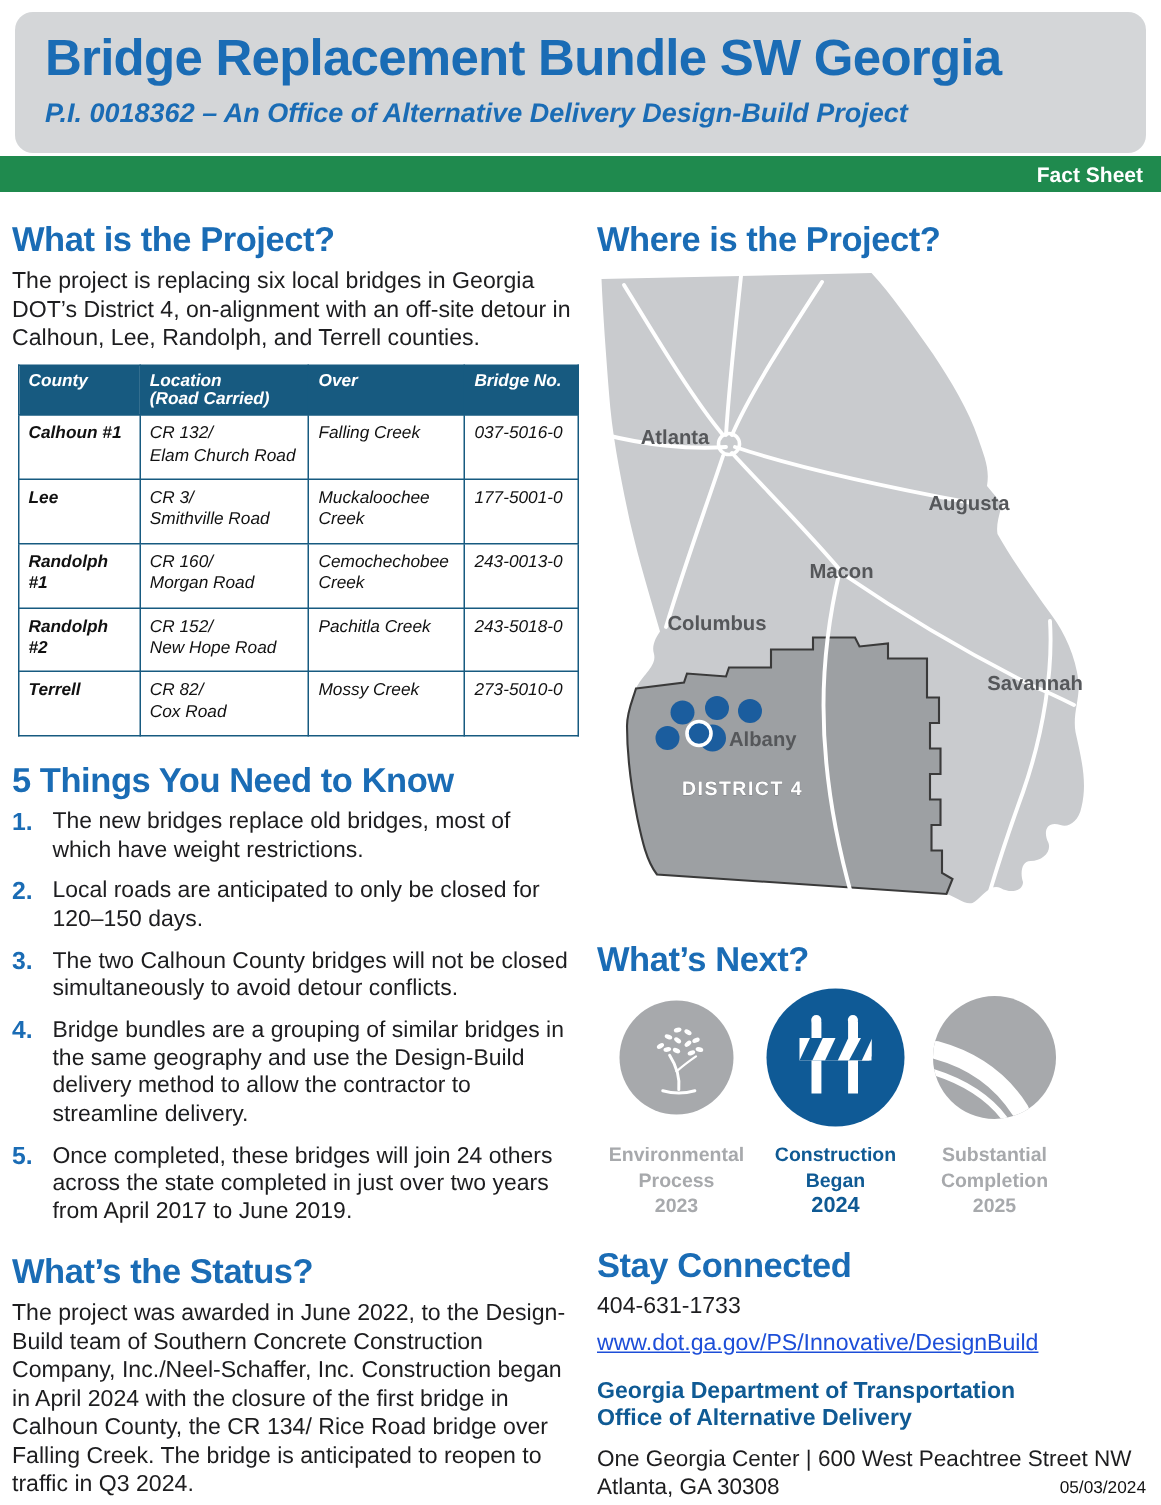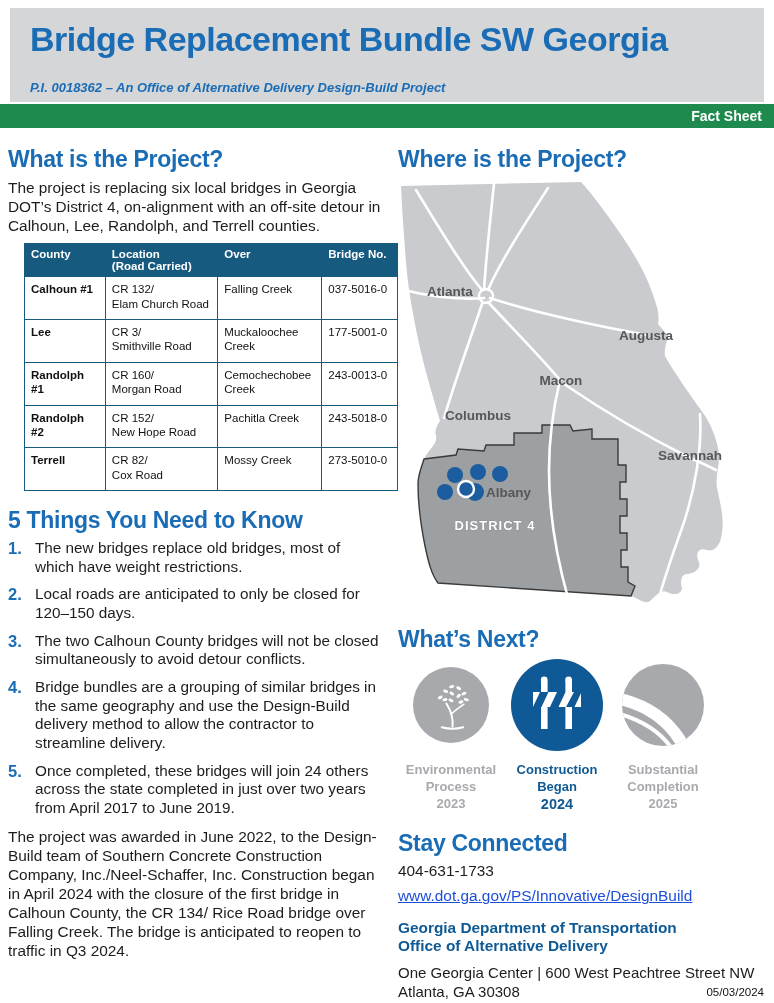--- a/index.html
+++ b/index.html
@@ -1,37 +1,37 @@
 <!DOCTYPE html>
 <html><head>
 <meta charset="utf-8">
 <style>
   * { box-sizing: border-box; }
   body { margin:0; background:#fff; font-family:"Liberation Sans", sans-serif; color:#222; }
   .page { position:relative; width:774px; height:1003px; background:#fff; overflow:hidden; }
 
   
   .header-box { position:absolute; top:8px; left:10px; right:10px; height:94px;
-    background:#d4d6d8; border-radius:0; padding:12px 20px 0; }
+    background:#d4d6d8; border-radius:12px; padding:12px 20px 0; }
   .title { color:#1a6cb5; font-size:34px; font-weight:700; letter-spacing:-0.5px; white-space:nowrap; }
-  .subtitle { color:#1a6cb5; font-size:13px; font-weight:700; font-style:italic; margin-top:21px; }
+  .subtitle { color:#1a6cb5; font-size:18px; font-weight:700; font-style:italic; margin-top:6px; }
   .fact-bar { position:absolute; top:104px; left:0; right:0; height:24px; background:#1f8a4e;
     display:flex; align-items:center; justify-content:flex-end; padding-right:12px;
     color:#fff; font-weight:700; font-size:14px; }
 
   
   .content { position:absolute; top:130px; left:8px; right:8px; display:flex; gap:16px; }
   .col-left { width:374px; flex:none; }
   .col-right { flex:1; position:relative; }
 
   h2.sec { color:#1a6cb5; font-size:23px; font-weight:700; margin:16px 0 5px; letter-spacing:-0.3px; }
   .body-text { font-size:15.4px; line-height:1.24; color:#1d1d1f; margin:0 0 8px; }
 
   
-  table.bridges { border-collapse:collapse; width:100%; margin:4px 16px 12px; }
+  table.bridges { border-collapse:collapse; width:100%; margin:4px 4px 12px;font-style:italic; }
   .bridges th { background:#175a80; color:#fff; font-size:11.5px; text-align:left;
     padding:4px 6px; border:1.5px solid #175a80; vertical-align:top; white-space:pre-line; }
   .bridges td { border:1.5px solid #175a80; font-size:11.5px; padding:5px 6px 8px;
     vertical-align:top; white-space:pre-line; color:#111; line-height:1.25; }
   .bridges td.county { font-weight:700; }
   .c-county { width:81px; } .c-loc { width:113px; } .c-over { width:104px; } .c-no { width:76px; }
 
   
   .things { margin:2px 0 4px; }
   .thing { display:flex; margin-bottom:9px; }
@@ -171,20 +171,21 @@
         <div class="thing">
           <span class="num">4.</span>
           <div class="txt">Bridge bundles are a grouping of similar bridges in the same geography and use the Design-Build delivery method to allow the contractor to streamline delivery.</div>
         </div>
         <div class="thing">
           <span class="num">5.</span>
           <div class="txt">Once completed, these bridges will join 24 others across the state completed in just over two years from April 2017 to June 2019.</div>
         </div>
       </div>
 
+      <h2 class="sec">What’s the Status?</h2>
       <p class="body-text">The project was awarded in June 2022, to the Design-Build team of Southern Concrete Construction Company, Inc./Neel-Schaffer, Inc. Construction began in April 2024 with the closure of the first bridge in Calhoun County, the CR 134/ Rice Road bridge over Falling Creek. The bridge is anticipated to reopen to traffic in Q3 2024.</p>
 
     </div>
 
     <div class="col-right">
       <h2 class="sec">Where is the Project?</h2>
 
       <svg class="map" viewBox="0 0 366 432">
 
         <path fill="#c9cbce" d="M3,8 L183,4 C196,18 210,38 224,58 C236,76 248,96 254,114 C258,126 262,134 260,146 L270,158 C268,166 266,172 267,178 C276,194 290,214 303,232 C312,244 319,260 321,276 C322,288 317,298 319,310 C323,328 327,344 323,360 C321,370 314,374 309,372 C300,369 297,376 301,384 C303,390 297,396 289,396 C283,396 282,404 284,410 C284,416 276,418 269,414 C263,411 258,418 252,423 C247,427 240,420 233,418 L40,405 C33,396 30,382 27,368 C23,348 20,326 20,306 C20,296 24,288 26,281 C30,272 40,266 38,258 C36,252 40,246 42,243 C36,222 28,196 22,170 C16,142 10,112 8,84 C6,58 4,32 3,8 Z"></path>

